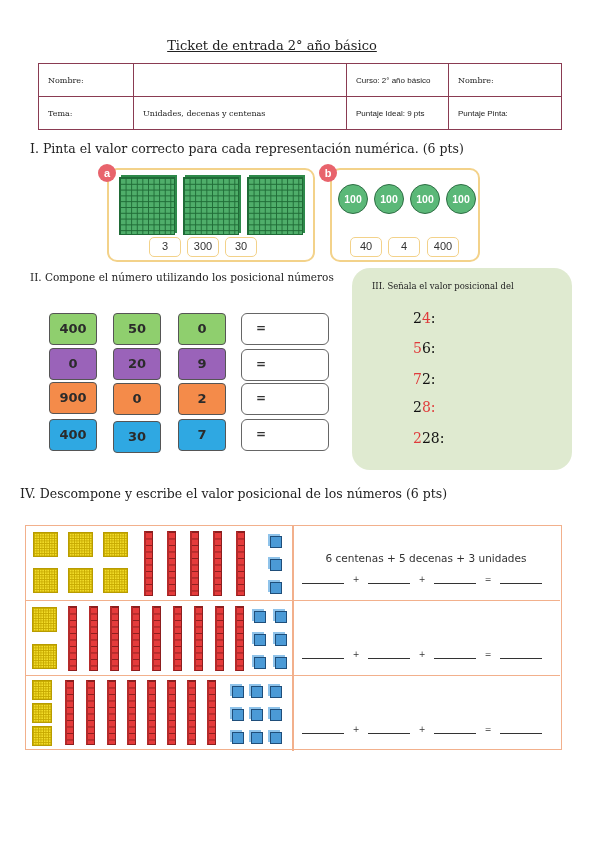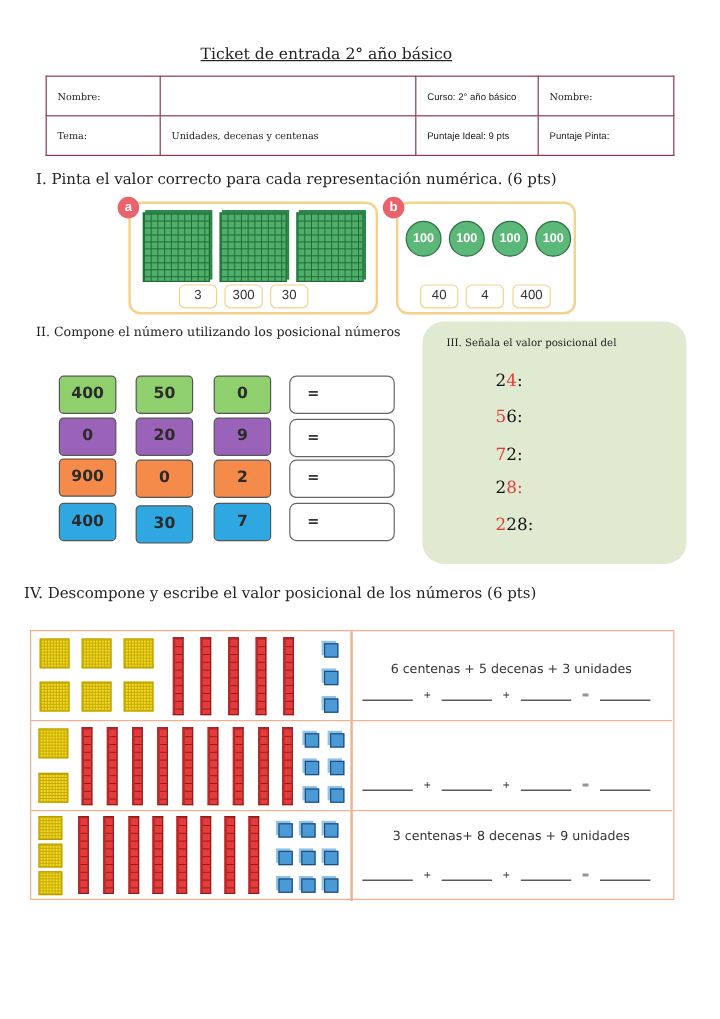--- a/index.html
+++ b/index.html
@@ -218,21 +218,20 @@
     <div class="cube" style="left:206px; top:10px;"></div>
     <div class="cube" style="left:225px; top:10px;"></div>
     <div class="cube" style="left:244px; top:10px;"></div>
     <div class="cube" style="left:206px; top:33px;"></div>
     <div class="cube" style="left:225px; top:33px;"></div>
     <div class="cube" style="left:244px; top:33px;"></div>
     <div class="cube" style="left:206px; top:56px;"></div>
     <div class="cube" style="left:225px; top:56px;"></div>
     <div class="cube" style="left:244px; top:56px;"></div>
     <div class="g-div"></div>
-    <div class="g-text" style="top:15px;">3 centenas+ 8 decenas + 9 unidades</div>
     <div class="g-blanks" style="top:48px;">
       <span class="blank"></span>
         <span class="op">+</span>
         <span class="blank"></span>
         <span class="op">+</span>
         <span class="blank"></span>
         <span class="op">=</span>
         <span class="blank"></span>
     </div>
   </div>

